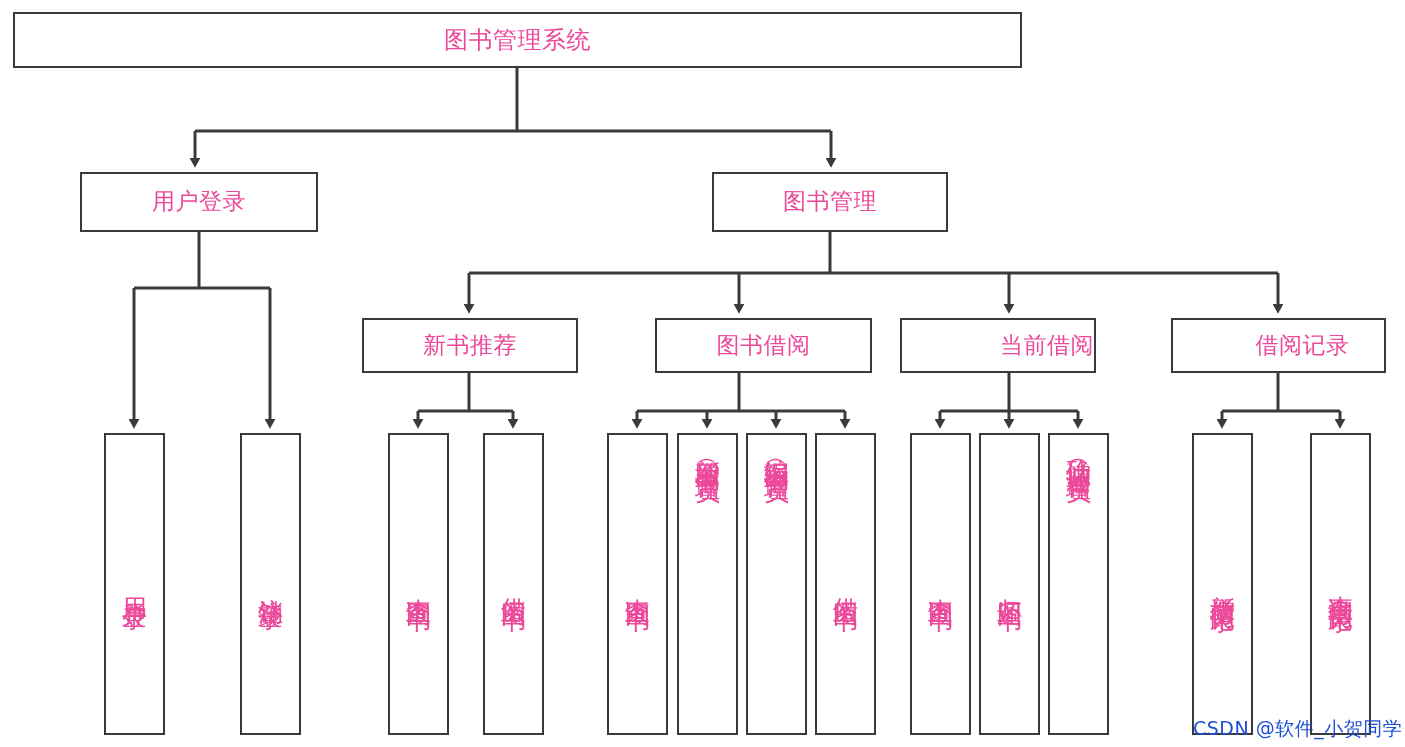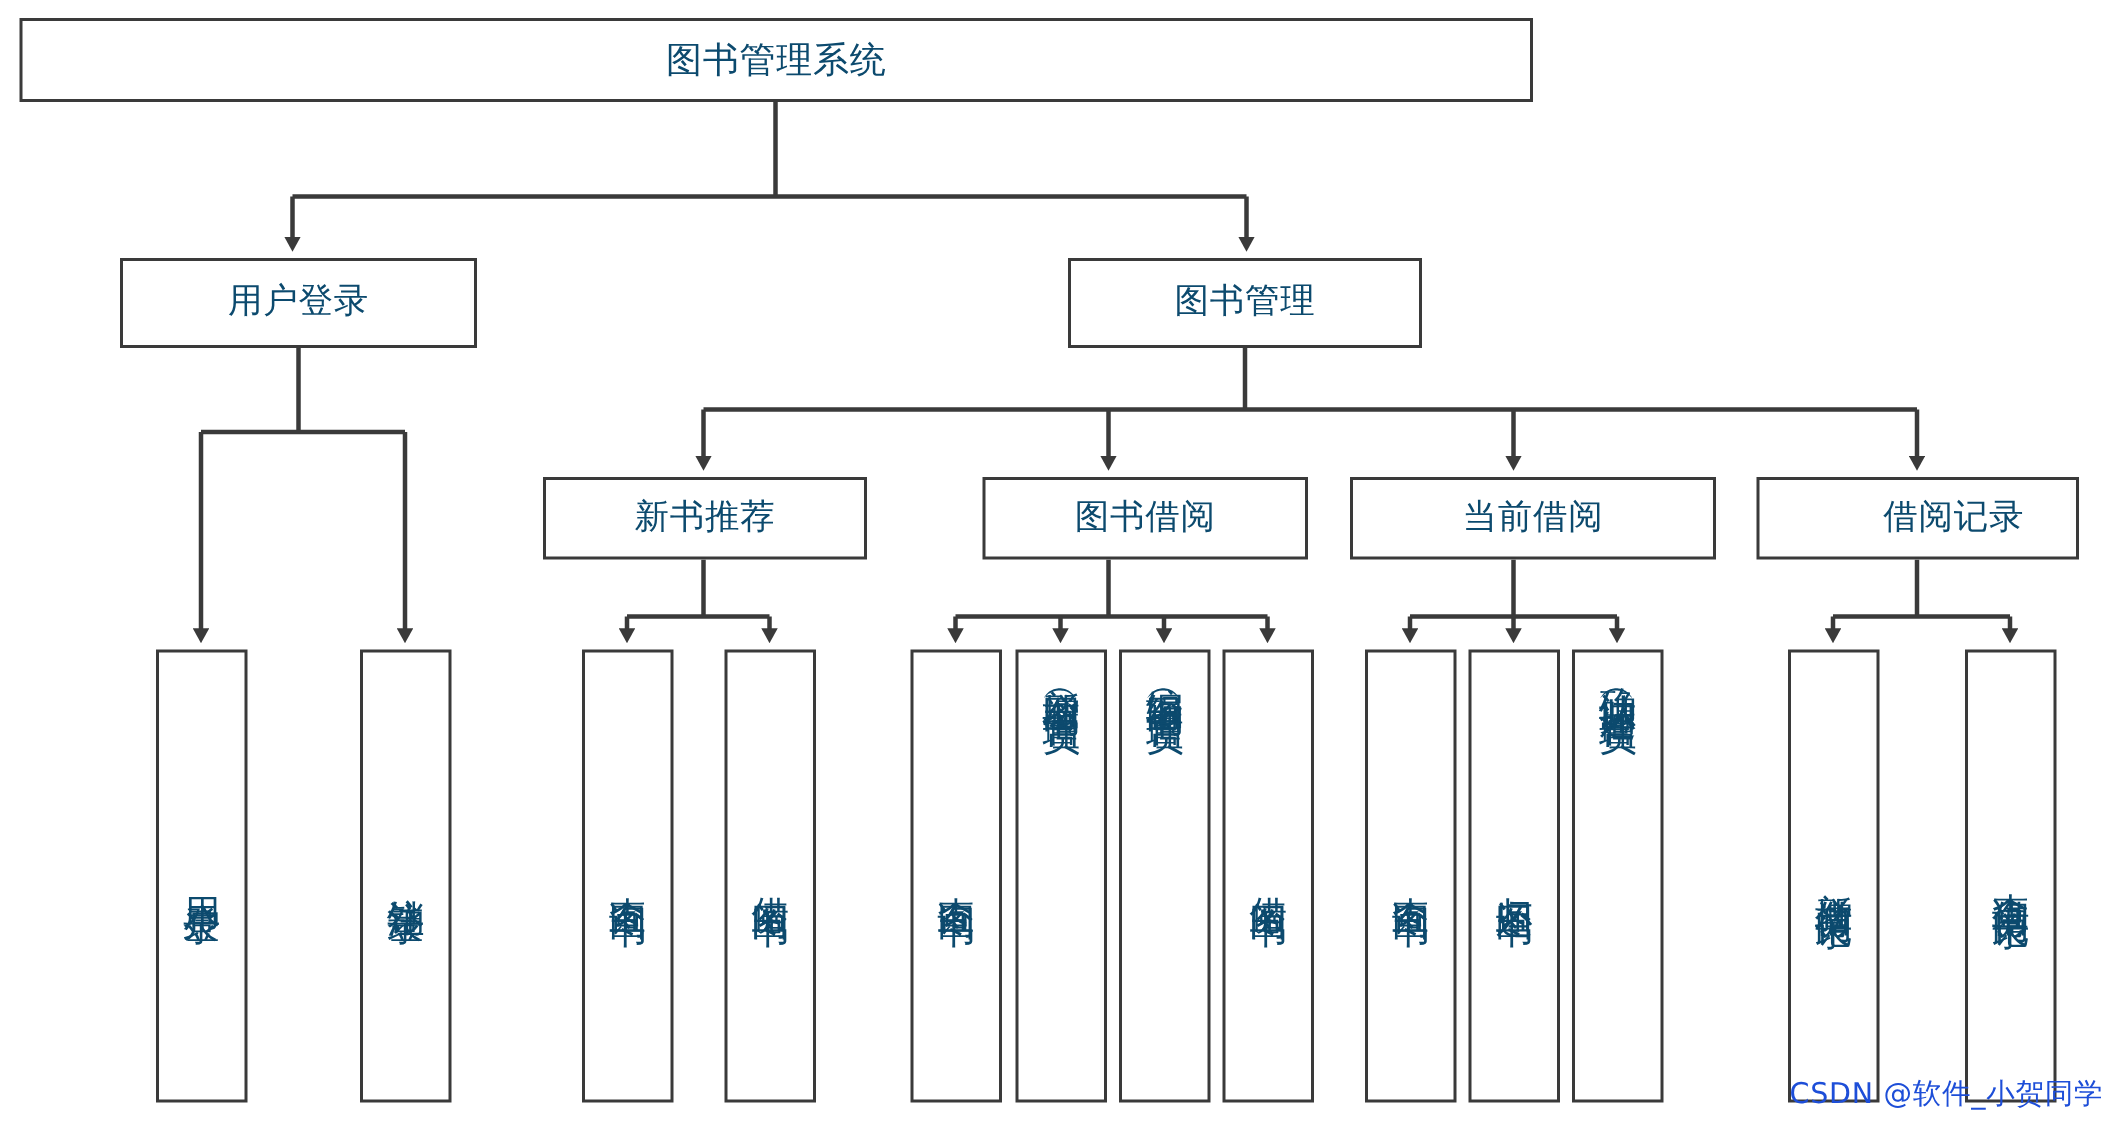--- a/index.html
+++ b/index.html
@@ -26,21 +26,21 @@
     pointer-events: none;
   }
   .node {
     position: absolute;
     box-sizing: border-box;
     background: #ffffff;
     border: 2.5px solid #3a3a3a;
     display: flex;
     align-items: center;
     justify-content: center;
-    color: #0c4a6e;
+    color: #ec4899;
   }
   .node .lbl {
     display: block;
     text-align: center;
     line-height: 1.28;
     letter-spacing: 0.5px;
   }
   
   .node.h .lbl {
     font-size: 23px;
@@ -144,21 +144,21 @@
   </div>
 
   <div class="node h" style="left:362px; top:318px; width:216px; height:55px;">
     <span class="lbl">新书推荐</span>
   </div>
 
   <div class="node h" style="left:631px; top:318px; width:217px; height:55px;margin-left:24px;">
     <span class="lbl">图书借阅</span>
   </div>
 
-  <div class="node h" style="left:900px; top:318px; width:244px; height:55px;">
+  <div class="node h" style="left:900px; top:318px; width:196px; height:55px;justify-content:flex-end;">
     <span class="lbl">当前借阅</span>
   </div>
 
   <div class="node h" style="left:1171px; top:318px; width:215px; height:55px;padding-left:48px;">
     <span class="lbl">借阅记录</span>
   </div>
 
   <div class="node v mid" style="left:104px; top:433px; width:61px; height:302px;">
     <span class="lbl">用户登录</span>
   </div>

